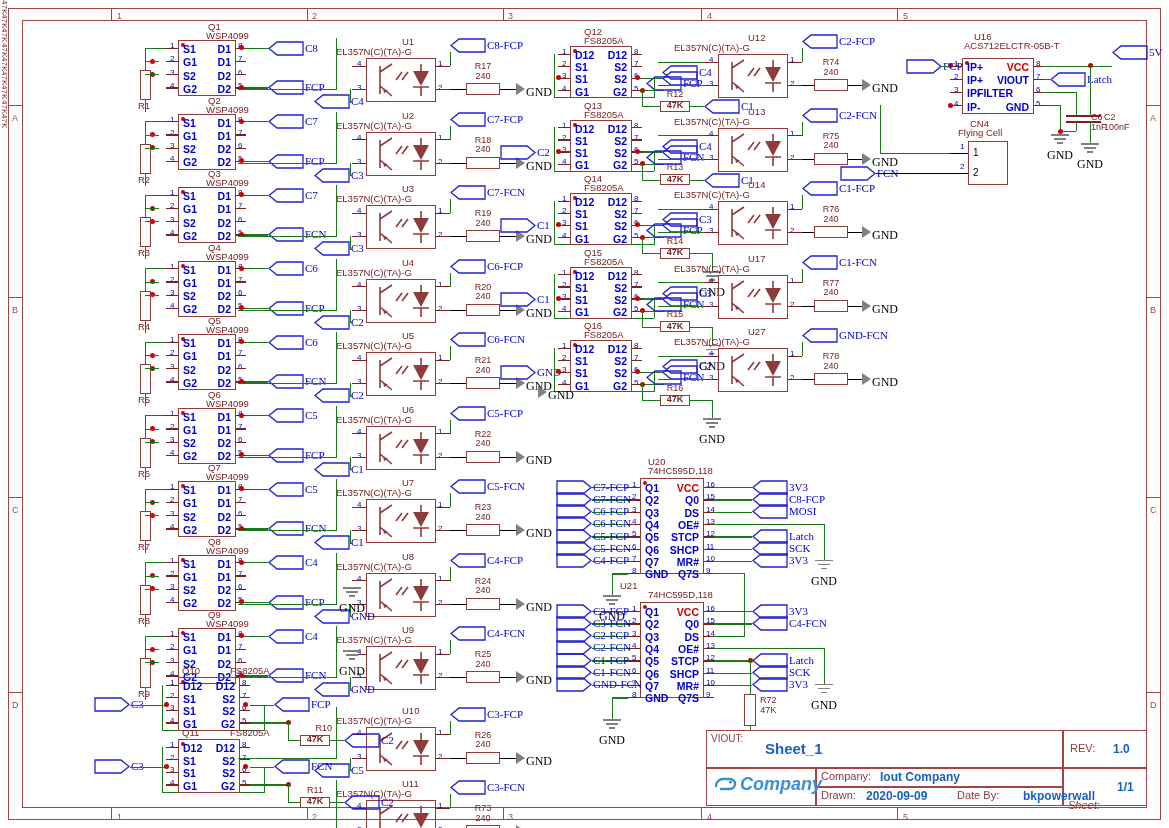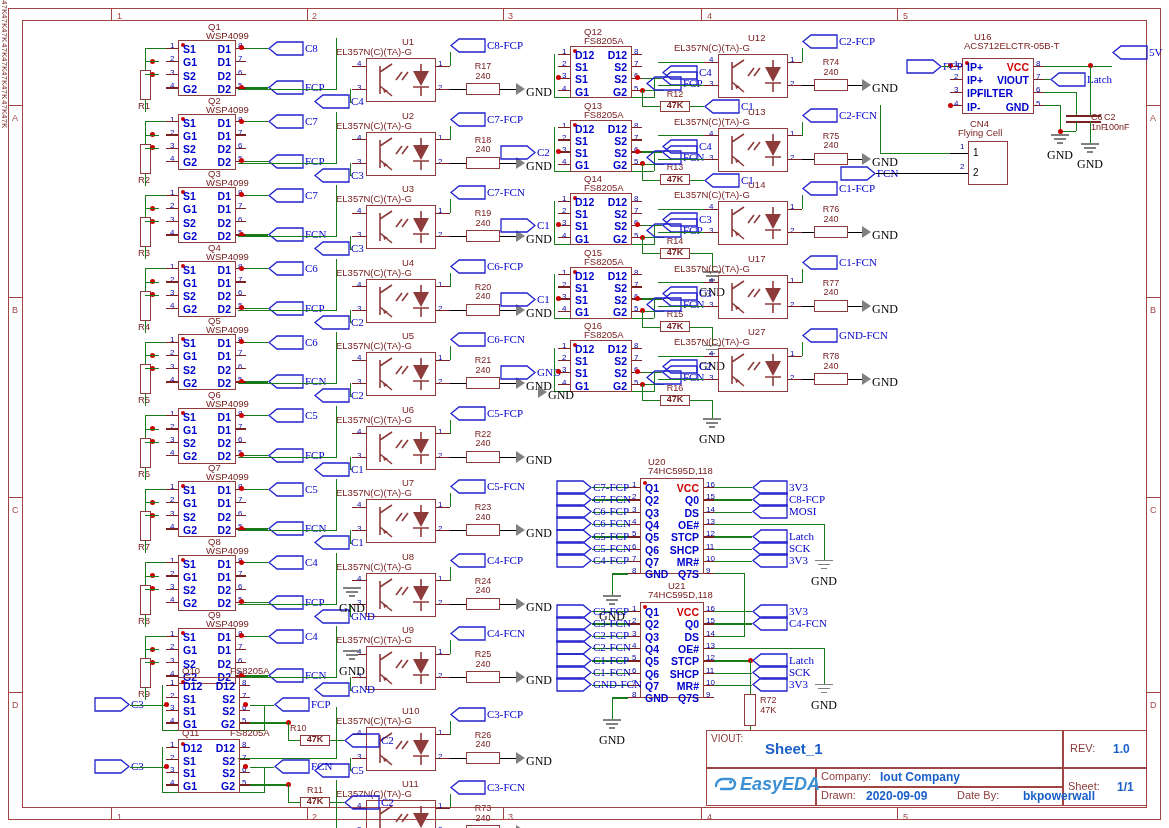--- a/index.html
+++ b/index.html
@@ -1092,21 +1092,21 @@
           <path d="M1 7.5 L9 1 L35 1 L35 14 L9 14 Z" fill="none" stroke="#2222cc" stroke-width="1.3"></path>
         </svg>
         <div class="ftxt" style="left: 37px;">FCP</div>
       </div>
       <div class="wire wire-h" style="left:250px;top:722.3px;width:38px;"></div>
       <div class="junction" style="left:285.5px;top:719.8px;"></div>
       <div class="wire wire-v" style="left:288px;top:722.3px;height:18px;"></div>
       <div class="wire wire-h" style="left:288px;top:740px;width:12px;"></div>
       <div class="res small" style="left:300px;top:734.5px;"></div>
       <div class="res47" style="left:300px;top:734px;">47K</div>
-      <div class="restxt" style="left:290px;top:723.5px;width:34px;text-align:left;">R10</div>
+      <div class="restxt" style="left:298px;top:723.5px;width:34px;text-align:right;">R10</div>
       <div class="wire wire-h" style="left:330px;top:740px;width:14px;"></div>
       <div class="flag" style="left:344px;top:733px;width:36px;height:15px;">
         <svg width="36" height="15">
           <path d="M1 7.5 L9 1 L35 1 L35 14 L9 14 Z" fill="none" stroke="#2222cc" stroke-width="1.3"></path>
         </svg>
         <div class="ftxt" style="left: 37px;">C2</div>
       </div>
       <div class="wire wire-v" style="left:162px;top:684.5px;height:46px;"></div>
       <div class="wire wire-h" style="left:162px;top:730px;width:16px;"></div>
       <div class="wire wire-h" style="left:240px;top:730px;width:24px;"></div>
@@ -1947,21 +1947,21 @@
       <div class="wire wire-h" style="left:714px;top:523.9px;width:110px;"></div>
       <div class="wire wire-v" style="left:824px;top:523.9px;height:36px;"></div>
       <div class="gndbar" style="left:815px;top:559.9px;width:18px;height:1.6px;"></div>
       <div class="gndbar" style="left:818px;top:563.9px;width:12px;height:1.6px;"></div>
       <div class="gndbar" style="left:821px;top:567.9px;width:6px;height:1.6px;"></div>
       <div class="gnd" style="left:811px;top:570.9px;"><span class="gtxt" style="position:static;">GND</span></div>
       <div class="pinwire pinwire-h" style="left:704px;top:573.1px;width:10px;"></div>
       <div class="wire wire-h" style="left:714px;top:573.1px;width:30px;"></div>
       <div class="wire wire-v" style="left:744px;top:573.1px;height:64px;"></div>
       <div class="wire wire-h" style="left:744px;top:637.1px;width:0px;"></div>
-      <div class="refdes" style="left:668px;top:581px;">U21</div>
+      <div class="refdes" style="left:620px;top:581px;">U21</div>
       <div class="refdes" style="left:648px;top:590px;">74HC595D,118</div>
       <div class="ic" style="left:640px;top:602px;width:64px;height:96px;">
         <div class="dot"></div>
         <div class="pl" style="left: 4px; top: 4px;">Q1</div>
         <div class="pl" style="left: 4px; top: 16.3px;">Q2</div>
         <div class="pl" style="left: 4px; top: 28.6px;">Q3</div>
         <div class="pl" style="left: 4px; top: 40.9px;">Q4</div>
         <div class="pl" style="left: 4px; top: 53.2px;">Q5</div>
         <div class="pl" style="left: 4px; top: 65.5px;">Q6</div>
         <div class="pl" style="left: 4px; top: 77.8px;">Q7</div>
@@ -2135,33 +2135,33 @@
     <div class="tb" style="left:706px;top:768px;width:110px;height:38px;"></div>
     <div class="tb" style="left:816px;top:768px;width:247px;height:19px;"></div>
     <div class="tb" style="left:816px;top:787px;width:247px;height:19px;"></div>
 
     <div class="tblabel" style="left:711px;top:733px;font-size:10px;">VIOUT:</div>
     <div class="tbtitle" style="left:765px;top:740px;">Sheet_1</div>
 
     <div class="tblabel" style="left:1070px;top:742px;">REV:</div>
     <div class="tbval" style="left:1113px;top:742px;">1.0</div>
 
-    <div class="tblabel" style="left:1068px;top:780px;">Sheet:</div>
+    <div class="tblabel" style="left:1068px;top:799px;font-style:italic;">Sheet:</div>
     <div class="tbval" style="left:1117px;top:780px;">1/1</div>
 
     <div class="tblabel" style="left:821px;top:770px;">Company:</div>
     <div class="tbval" style="left:880px;top:770px;">Iout Company</div>
 
     <div class="tblabel" style="left:821px;top:789px;">Drawn:</div>
     <div class="tbval" style="left:866px;top:789px;">2020-09-09</div>
     <div class="tblabel" style="left:957px;top:789px;">Date By:</div>
     <div class="tbval" style="left:1023px;top:789px;">bkpowerwall</div>
 
     <span style="position:absolute;left:712px;top:773px;">
       <svg width="26" height="20" viewBox="0 0 26 20">
         <path d="M4 13 a7 7 0 0 1 7-7 h7 a5 5 0 0 1 0 10 h-9" fill="none" stroke="#3b8fd4" stroke-width="2.4" stroke-linecap="round"></path>
         <circle cx="18.5" cy="9" r="1.6" fill="#3b8fd4"></circle>
       </svg>
     </span>
-    <div class="eda" style="left:740px;top:774px;">EasyEDA</div>
+    <div class="eda" style="left:740px;top:774px;">Company</div>
   </div>
 
 </div>
 
 </body></html>

